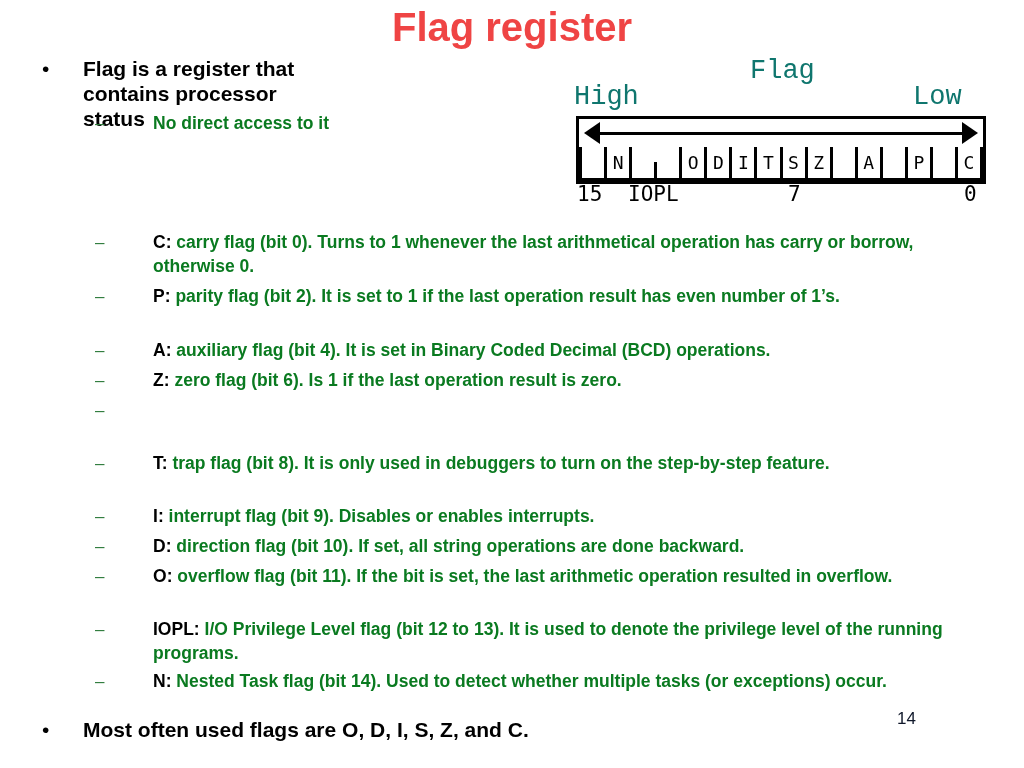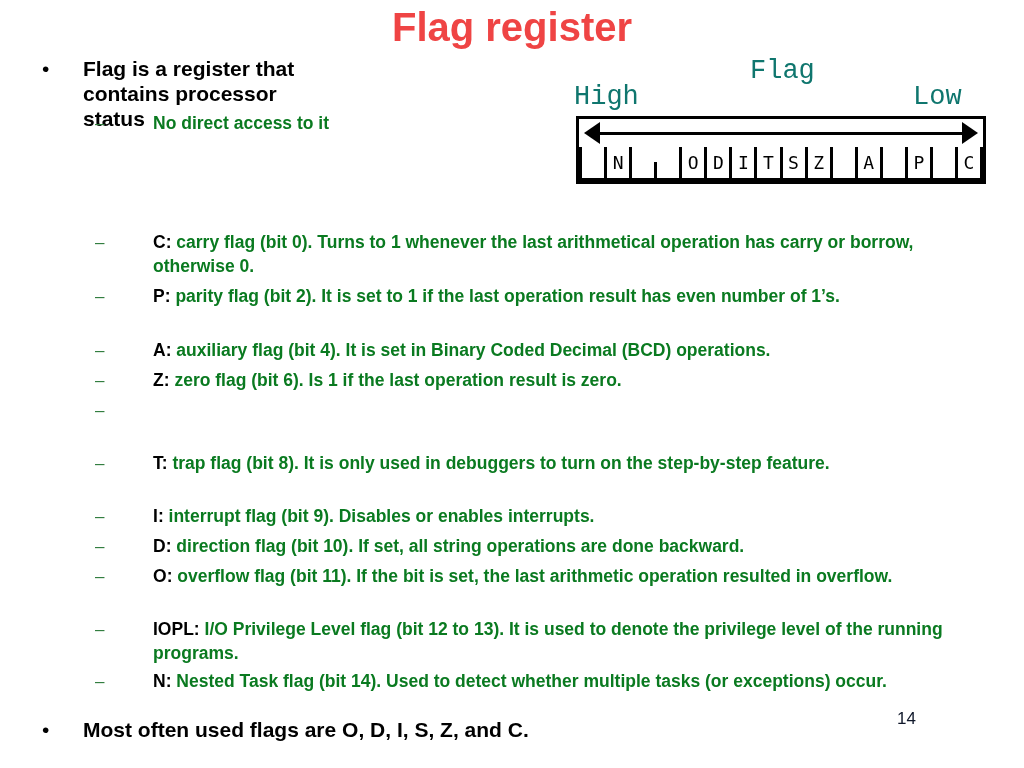--- a/index.html
+++ b/index.html
@@ -235,20 +235,26 @@
     <div class="cell">S</div>
     <div class="cell">Z</div>
     <div class="cell"></div>
     <div class="cell">A</div>
     <div class="cell"></div>
     <div class="cell">P</div>
     <div class="cell"></div>
     <div class="cell">C</div>
   </div>
 
+  <div class="bitlabels">
+    <span class="b15">15</span>
+    <span class="iopl">IOPL</span>
+    <span class="b7">7</span>
+    <span class="b0">0</span>
+  </div>
 </div>
 
 <div class="bullet-l1" style="left:30px; top:56px; width:300px;">
   <div class="marker">•</div>
   <div class="body">Flag is a register that contains processor status</div>
 </div>
 
 <div class="bullet-l2" style="left:88px; top:112px; width:360px;">
   <div class="marker">–</div>
   <div class="body">No direct access to it</div>

